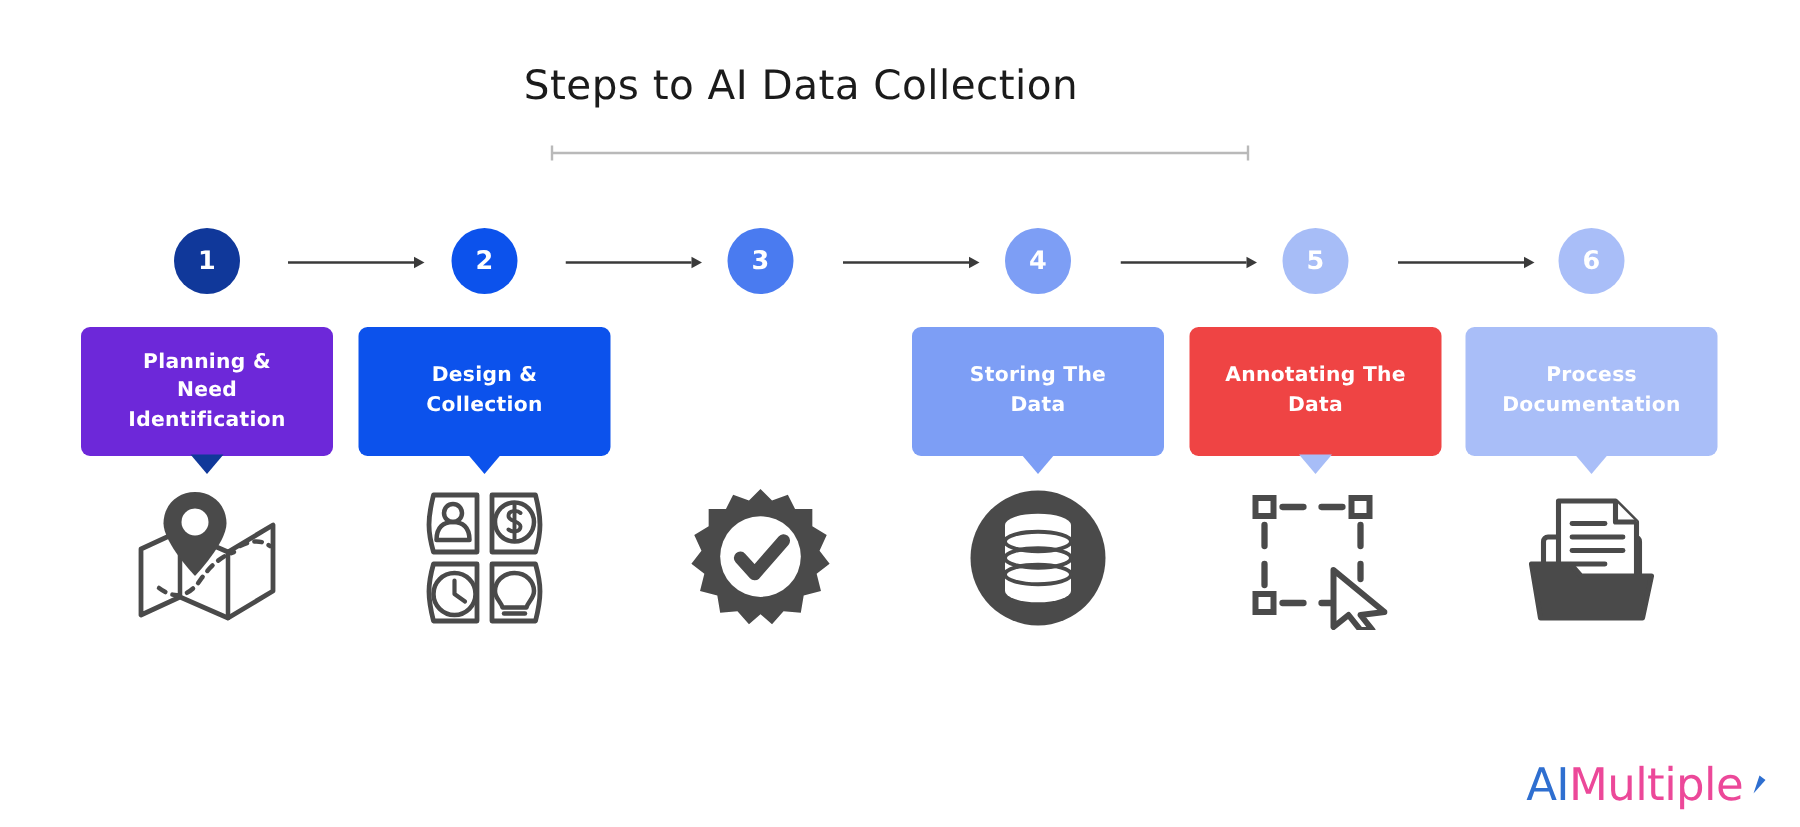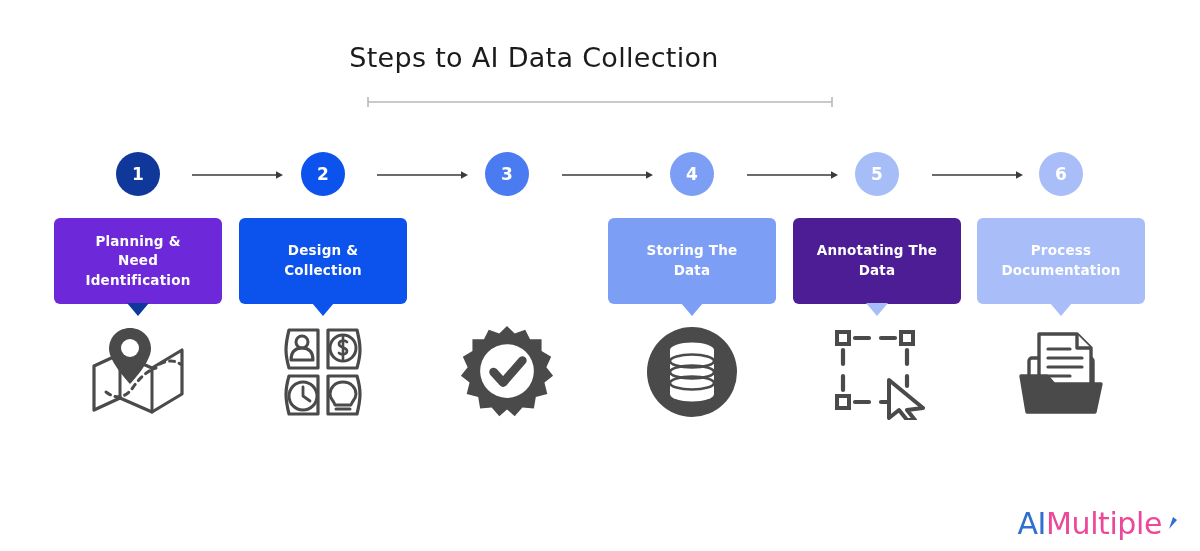--- a/index.html
+++ b/index.html
@@ -282,21 +282,21 @@
         <ellipse cx="46" cy="35" rx="22" ry="6.5"></ellipse>
         <ellipse cx="46" cy="46" rx="22" ry="6.5"></ellipse>
         <ellipse cx="46" cy="57" rx="22" ry="6.5"></ellipse>
       </g>
     </svg>
   </div>
 
   <div class="step" style="left:793px;">
     <div class="circle" style="background:#a7bdf7;">5</div>
     <div class="card-holder">
-      <div class="card" style="background:#4c1d95;">
+      <div class="card" style="background:#ef4444;">
         <div class="card-label">
           <span>Annotating The</span><br>
           <span>Data</span>
         </div>
       </div>
       <div class="tail" style="border-top-color:#a7bdf7;"></div>
     </div>
   </div>
   <div class="icon-box" style="left:793px;">
     <svg width="96" height="96" viewBox="0 0 96 96">

